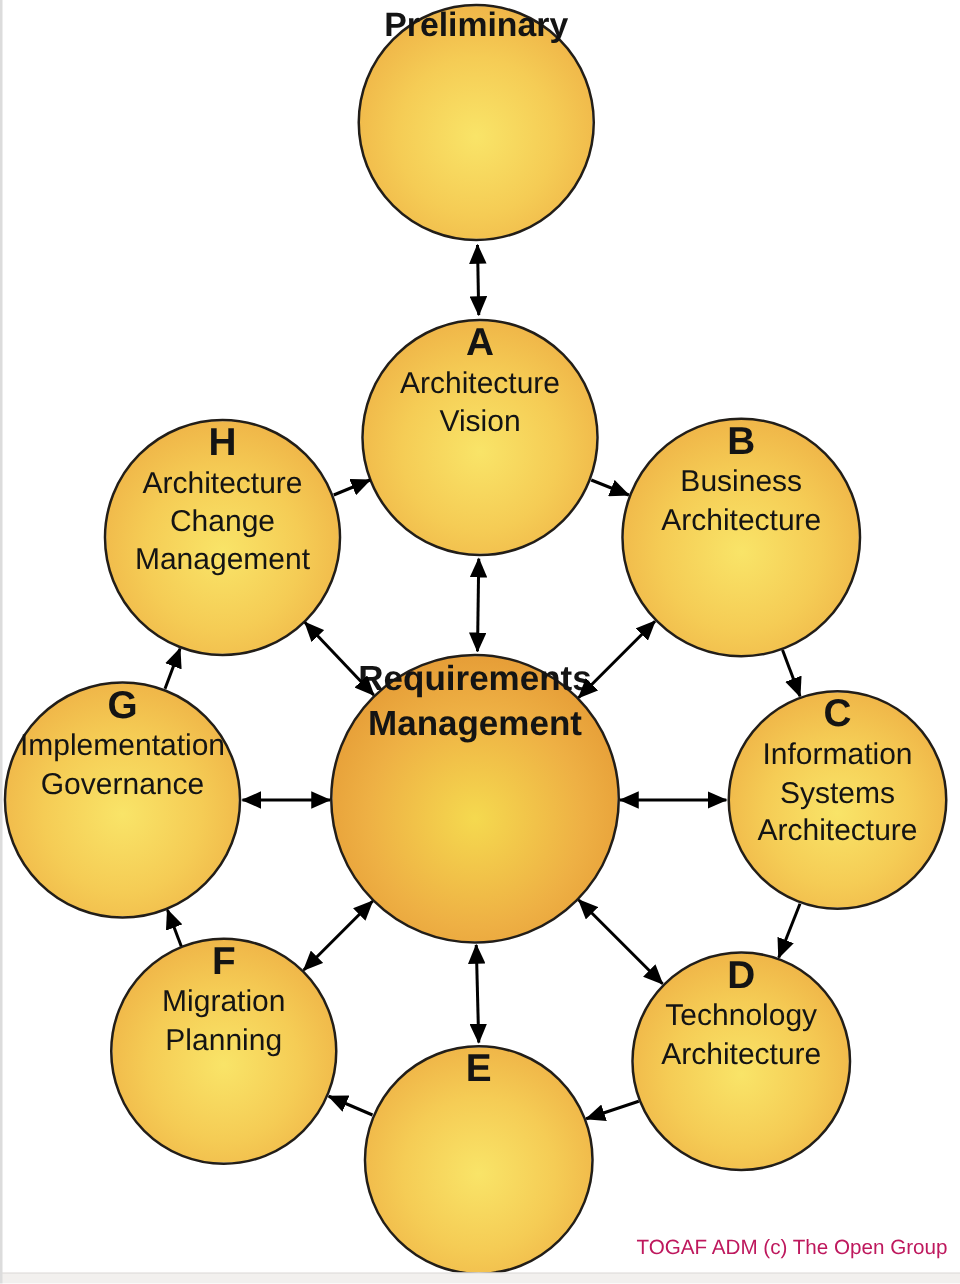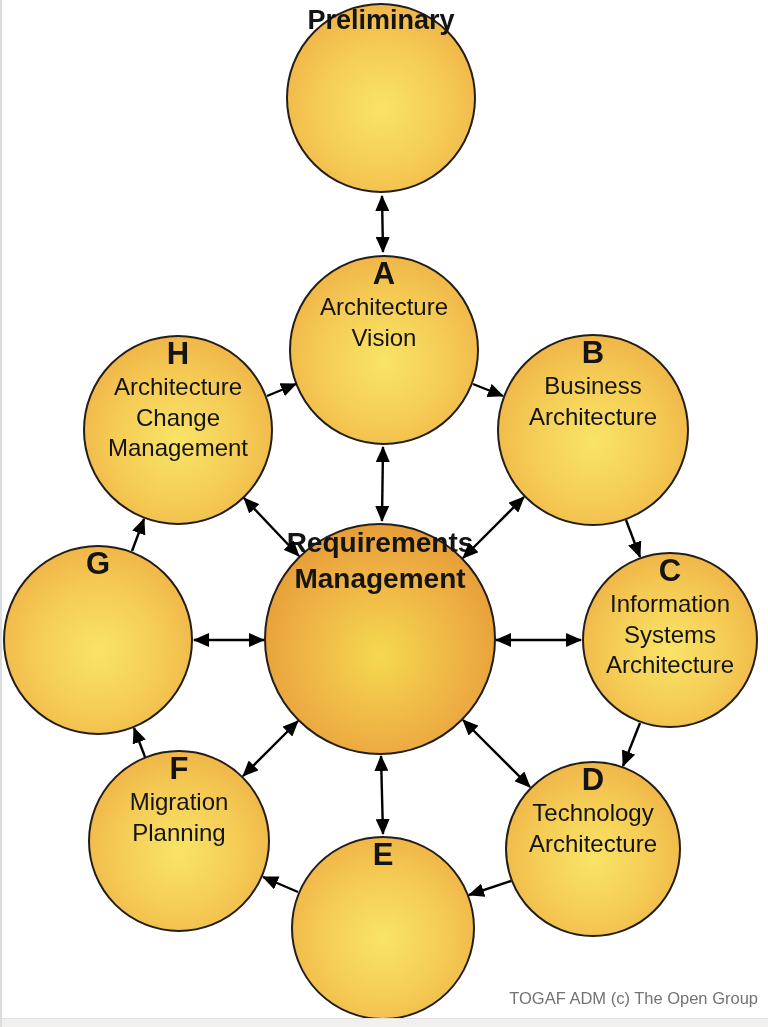--- a/index.html
+++ b/index.html
@@ -21,21 +21,21 @@
       var(--node-center,#f9e468) 0%, #f5cc55 45%, var(--node-edge,#eba43e) 100%);
   }
   .hub {
     background: radial-gradient(circle at 50% 57%,
       var(--hub-center,#f5d94f) 0%, #eeb044 50%, var(--hub-edge,#de8c2b) 100%);
   }
   .letter { font-size:31px; font-weight:700; line-height:1.08; margin-bottom:2px; }
   .name { font-size:24px; line-height:1.27; white-space:pre-line; }
   .prelim-label { font-size:27px; font-weight:700; }
   .hub-label { font-size:28px; font-weight:700; line-height:1.3; white-space:pre-line; }
-  .caption { position:absolute; top:989px; right:10px; font-size:16.5px; color:#737373; }
+  .caption { position:absolute; top:989px; right:10px; font-size:16.5px; color:#be185d; }
   .bottom-strip { position:absolute; left:0; right:0; bottom:0; height:9px;
     background:var(--footer-strip,#f2f0ee); border-top:1px solid #e2e0de; }
   .left-edge { position:absolute; left:0; top:0; bottom:0; width:2px; background:#dcdcdc; }
 
   .c-prelim { left:286px; top:3px;   width:190px; height:190px; }
   .c-a      { left:289px; top:255px; width:190px; height:190px; }
   .c-b      { left:497px; top:334px; width:192px; height:192px; }
   .c-c      { left:582px; top:552px; width:176px; height:176px; }
   .c-d      { left:505px; top:761px; width:176px; height:176px; }
   .c-e      { left:291px; top:836px; width:184px; height:184px; }
@@ -83,20 +83,22 @@
   </div>
 
   <div class="circle c-f">
     <div class="letter">F</div>
     <div class="name">Migration
 Planning</div>
   </div>
 
   <div class="circle c-g">
     <div class="letter">G</div>
+    <div class="name">Implementation
+Governance</div>
   </div>
 
   <div class="circle c-h">
     <div class="letter">H</div>
     <div class="name">Architecture
 Change
 Management</div>
   </div>
 
   <div class="circle hub c-hub">

